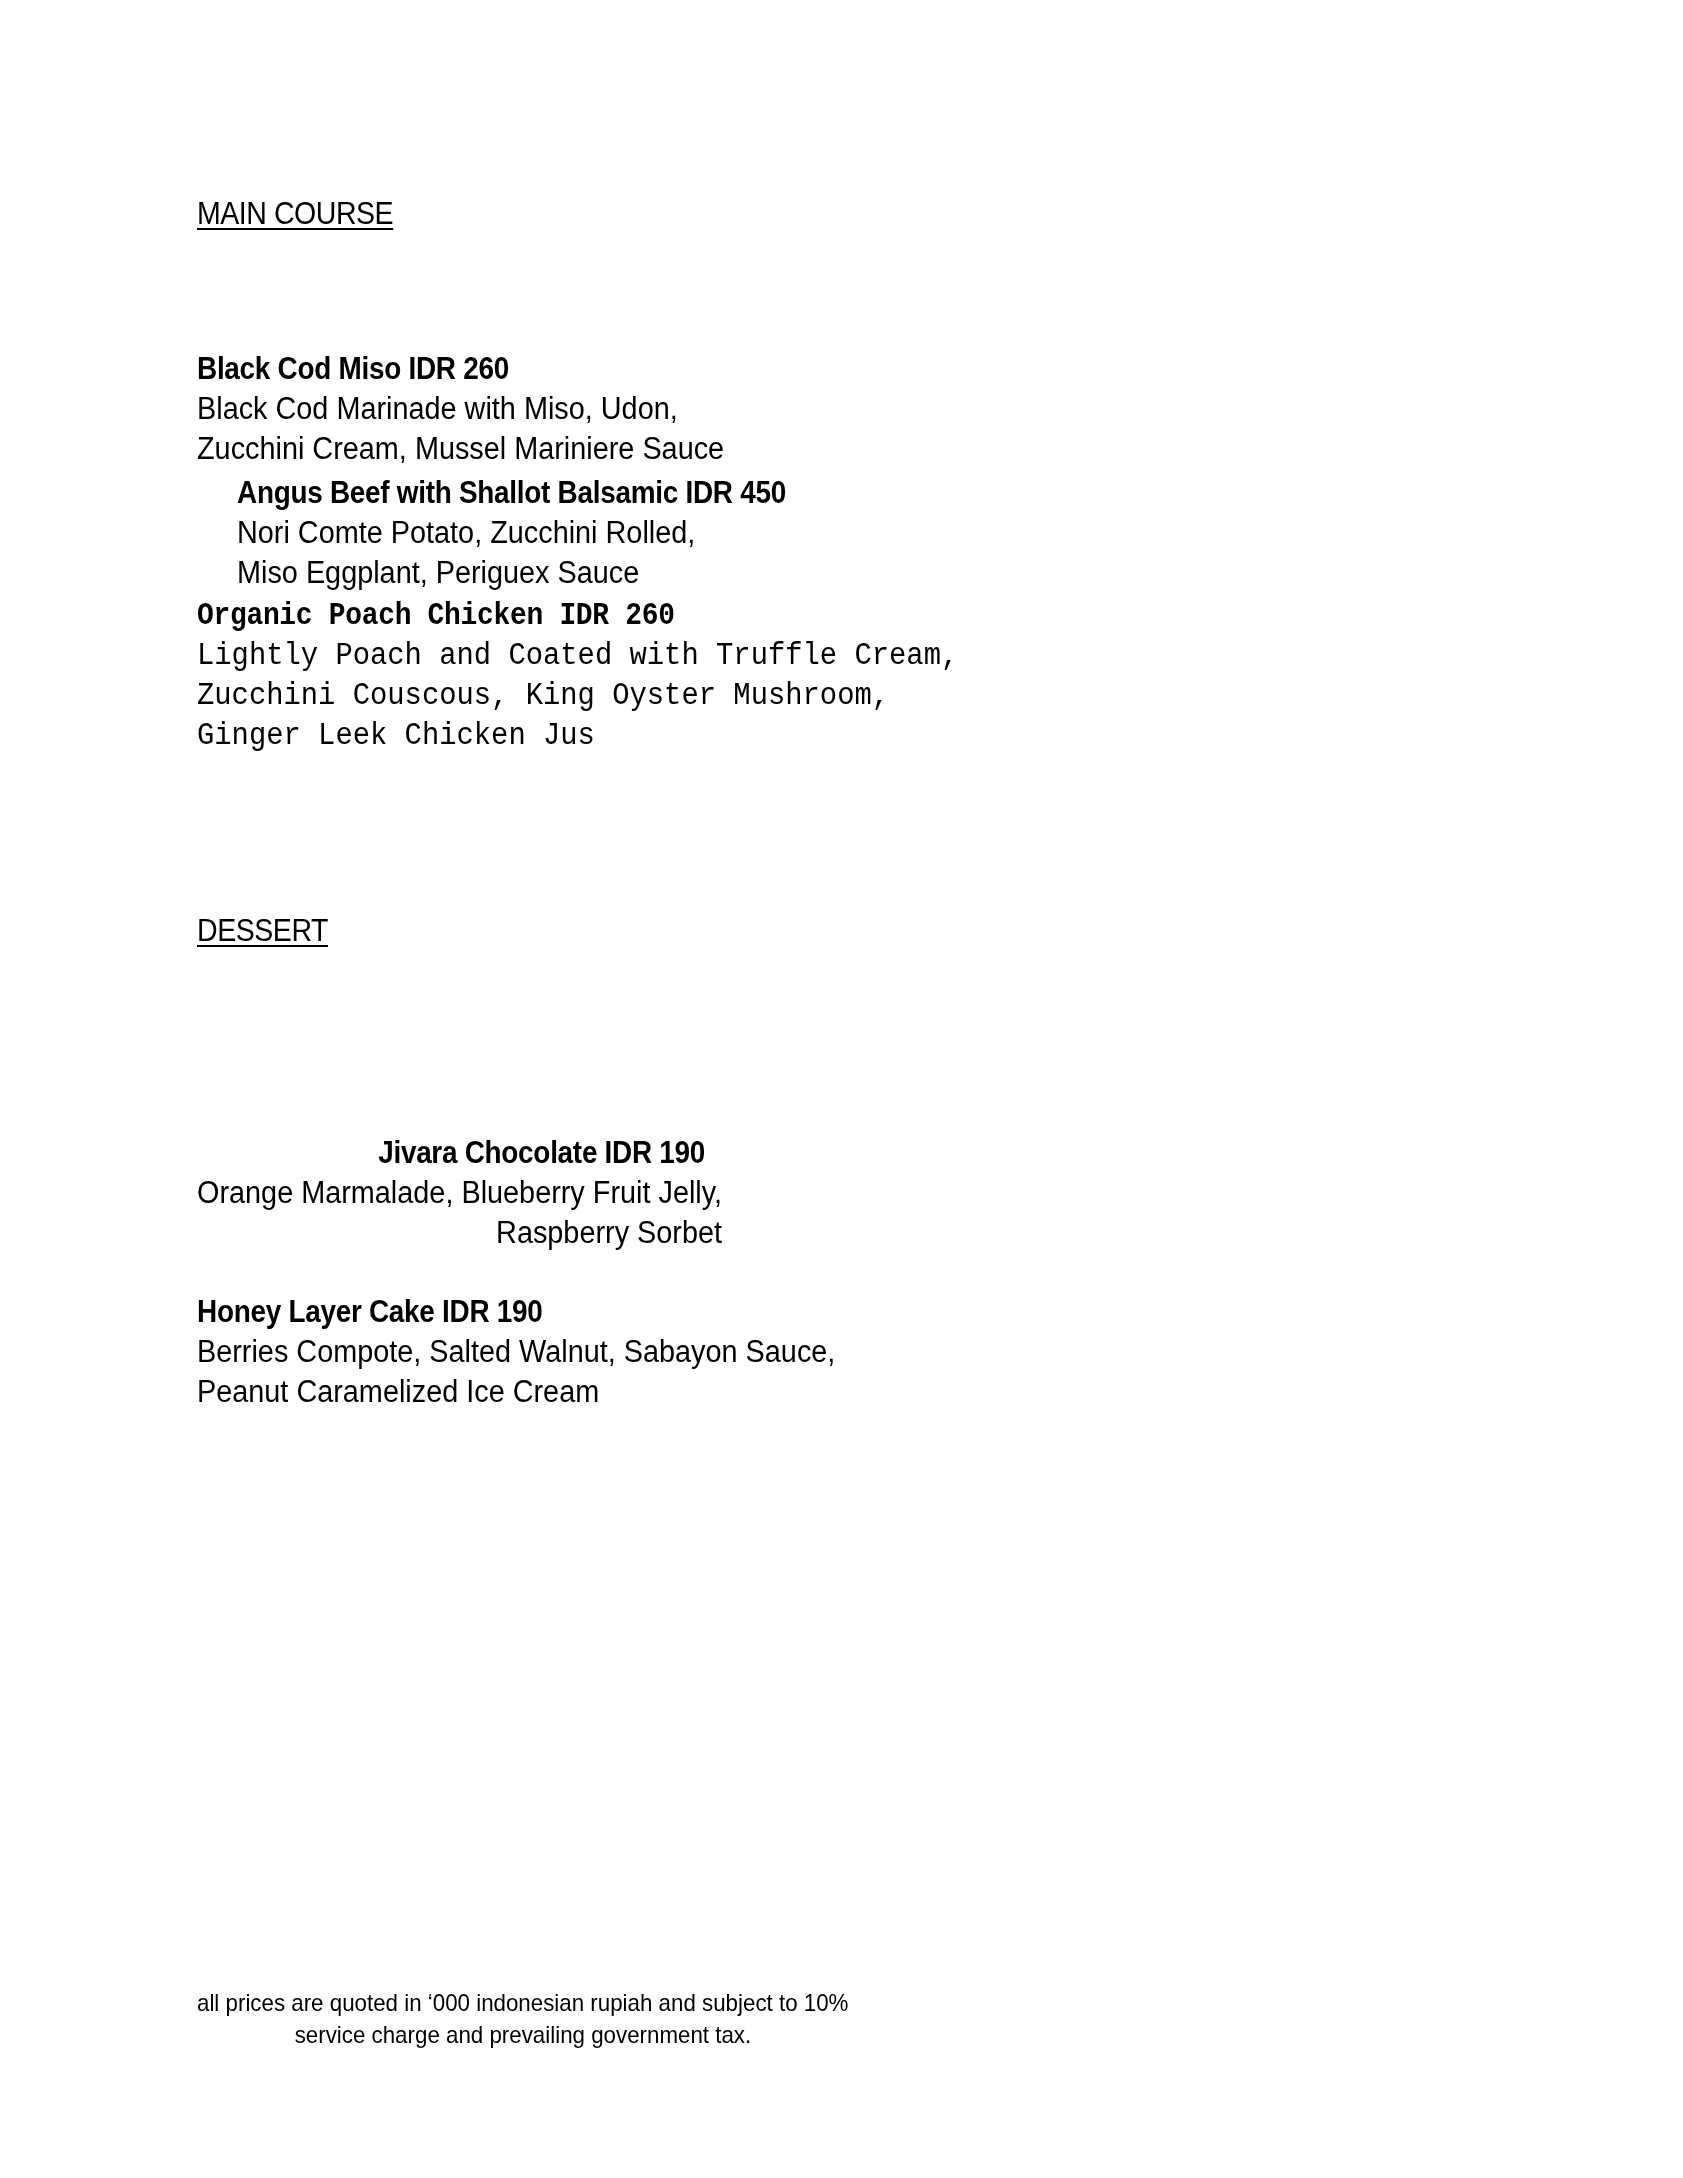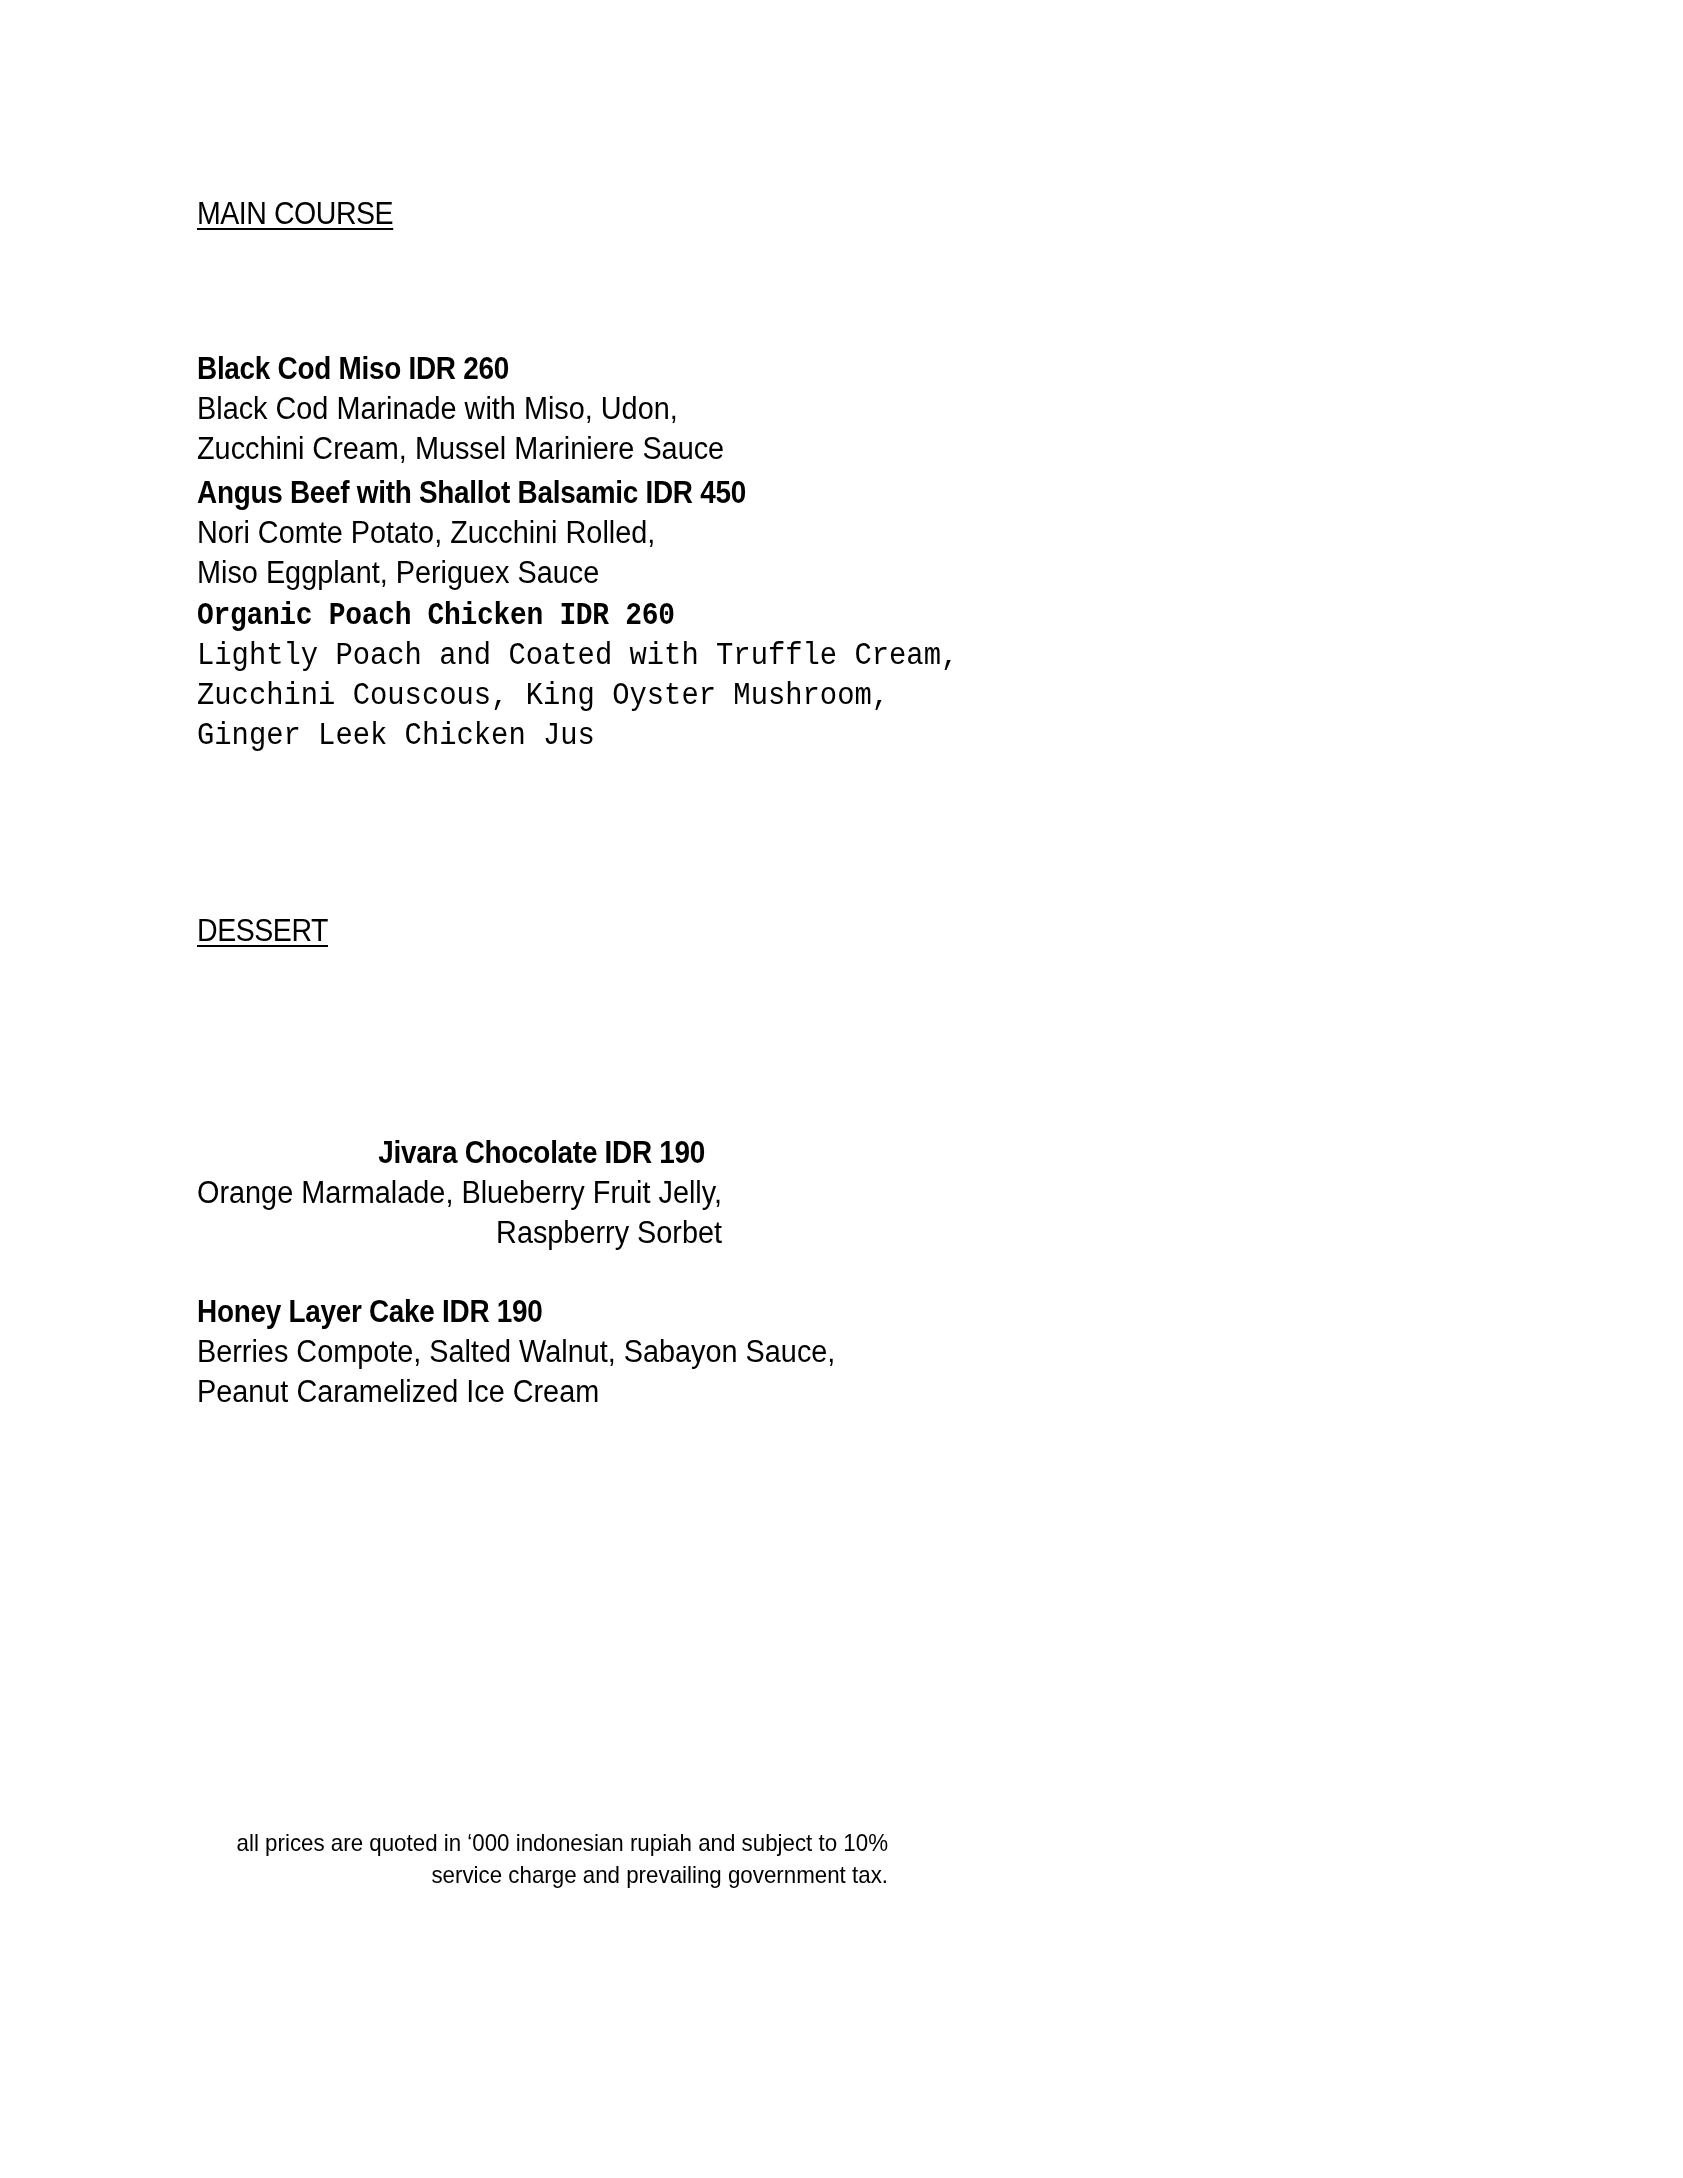--- a/index.html
+++ b/index.html
@@ -22,21 +22,21 @@
 <div class="page">
 
   <div class="abs section-heading" style="top:196px;">MAIN COURSE</div>
 
   <div class="item" style="top:313px;margin-top:36px;">
     <div class="item-title">Black Cod Miso IDR 260</div>
     <div class="item-line">Black Cod Marinade with Miso, Udon,</div>
     <div class="item-line">Zucchini Cream, Mussel Mariniere Sauce</div>
   </div>
 
-  <div class="item" style="top:473px;">
+  <div class="item" style="top:473px;margin-left:40px;">
     <div class="item-title">Angus Beef with Shallot Balsamic IDR 450</div>
     <div class="item-line">Nori Comte Potato, Zucchini Rolled,</div>
     <div class="item-line">Miso Eggplant, Periguex Sauce</div>
   </div>
 
   <div class="item" style="top:596px;font-family:Liberation Mono, monospace;">
     <div class="item-title">Organic Poach Chicken IDR 260</div>
     <div class="item-line">Lightly Poach and Coated with Truffle Cream,</div>
     <div class="item-line">Zucchini Couscous, King Oyster Mushroom,</div>
     <div class="item-line">Ginger Leek Chicken Jus</div>
@@ -50,19 +50,19 @@
     <div class="item-line">Orange Marmalade, Blueberry Fruit Jelly,</div>
     <div class="item-line">Raspberry Sorbet</div>
   </div>
 
   <div class="item" style="top:1292px;">
     <div class="item-title">Honey Layer Cake IDR 190</div>
     <div class="item-line">Berries Compote, Salted Walnut, Sabayon Sauce,</div>
     <div class="item-line">Peanut Caramelized Ice Cream</div>
   </div>
 
-  <div class="footer" style="top:1827px;text-align:right;">
+  <div class="footer" style="top:1987px;">
     <div class="footer-line1">all prices are quoted in ‘000 indonesian rupiah and subject to 10%</div>
     <div class="footer-line2">service charge and prevailing government tax.</div>
   </div>
 
 </div>
 
 
 </body></html>

